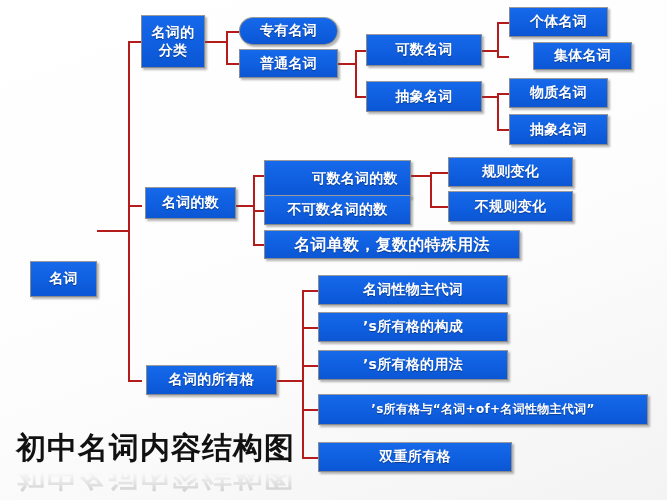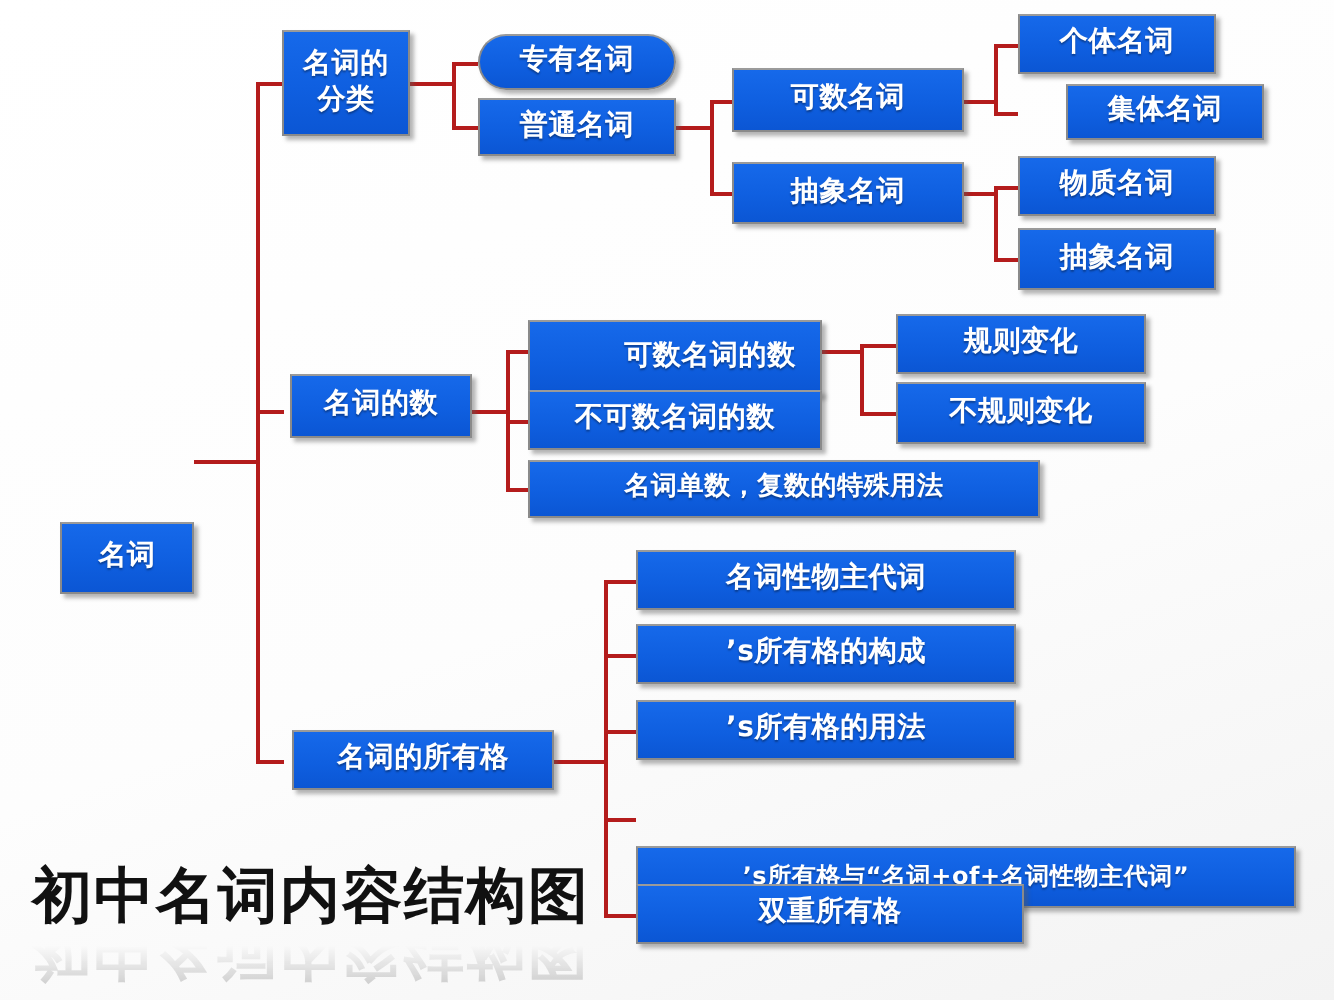--- a/index.html
+++ b/index.html
@@ -41,21 +41,21 @@
     justify-content: center;
     text-align: center;
     line-height: 1.12;
     letter-spacing: 0.3px;
     text-shadow: 0 1px 1px rgba(0,0,0,0.35);
     font-weight: 700;
     font-size: 14px;
     white-space: pre-line;
     user-select: none;
   }
-  .node.small { font-size: 13px; text-align: right; }
+  .node.small { font-size: 16px; text-align: right; }
   .node.tiny  { font-size: 12px; }
 
   
   #title-wrap {
     position: absolute;
     left: 16px;
     top: 428px;
     width: 290px;
     height: 70px;
   }
@@ -167,21 +167,21 @@
   <div class="node" style="left:448px; top:191px; width:125px; height:31px;">不规则变化</div>
 
   <div class="node" style="left:146px; top:365px; width:131px; height:30px;">名词的所有格</div>
 
   <div class="node" style="left:318px; top:275px; width:190px; height:30px;">名词性物主代词</div>
 
   <div class="node" style="left:318px; top:312px; width:190px; height:30px;">’s所有格的构成</div>
 
   <div class="node" style="left:318px; top:350px; width:190px; height:30px;">’s所有格的用法</div>
 
-  <div class="node tiny" style="left:318px; top:394px; width:330px; height:31px;margin-top:29px;">’s所有格与“名词+of+名词性物主代词”</div>
+  <div class="node tiny" style="left:318px; top:394px; width:330px; height:31px;">’s所有格与“名词+of+名词性物主代词”</div>
 
   <div class="node" style="left:318px; top:442px; width:194px; height:30px;">双重所有格</div>
 
   <div id="title-wrap">
     <div id="map-title">初中名词内容结构图</div>
     <div id="map-title-reflection">初中名词内容结构图</div>
   </div>
 
 </div>
 

